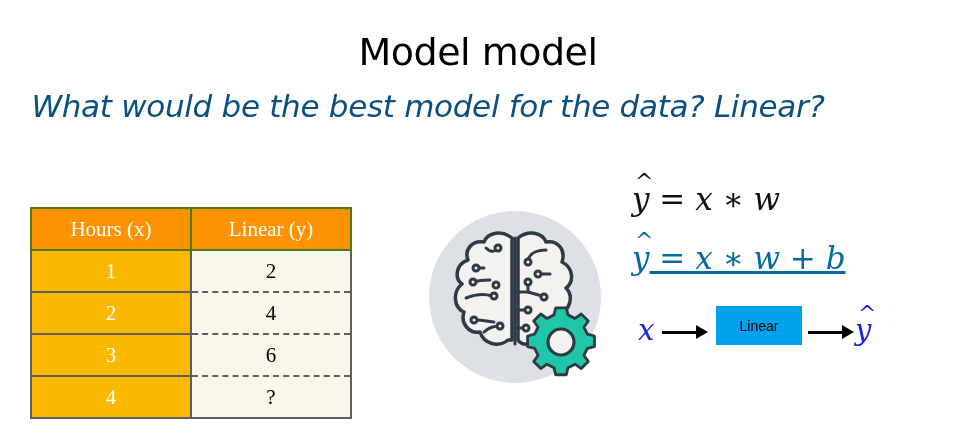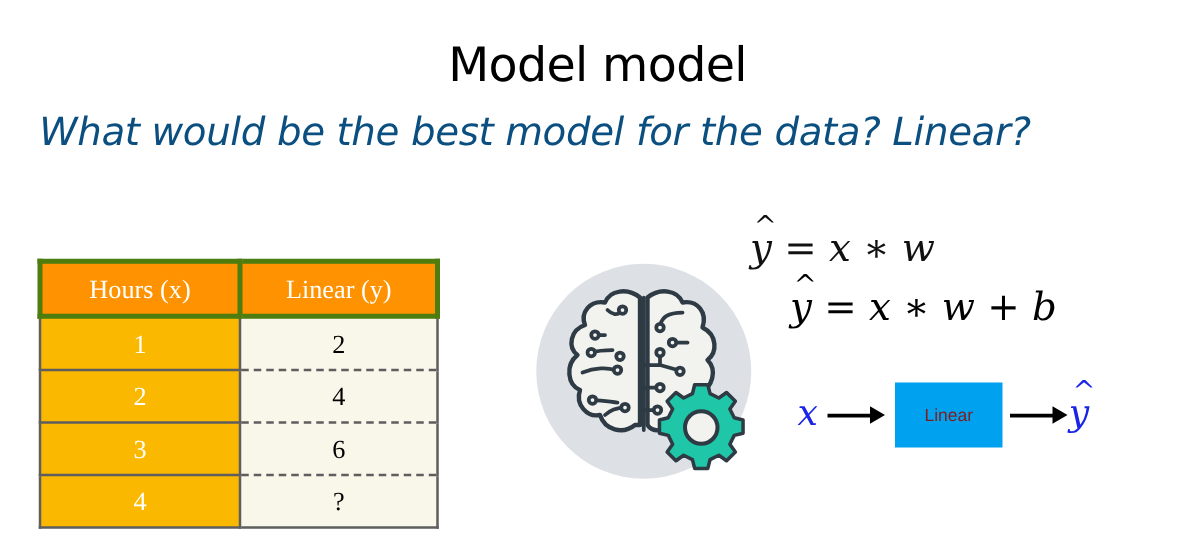--- a/index.html
+++ b/index.html
@@ -2,41 +2,41 @@
 <html><head>
   <meta charset="utf-8">
   <style>
     html, body { margin: 0; padding: 0; background: #ffffff; }
     body { width: 956px; height: 447px; position: relative; overflow: hidden; font-family: "DejaVu Sans", sans-serif; }
     .title { position: absolute; left: 0; width: 956px; top: 30px; text-align: center; font-family: "DejaVu Sans", sans-serif; font-size: 38px; color: #000; letter-spacing: -0.5px; }
     .subtitle { position: absolute; left: 0; width: 856px; top: 88px; text-align: center; font-family: "DejaVu Sans", sans-serif; font-style: italic; font-size: 31px; color: #0b4f80; letter-spacing: -0.3px; }
 
     .table { position: absolute; left: 30px; top: 207px; width: 322px; border-collapse: collapse; font-family: "Liberation Serif", serif; font-size: 21px; }
     .table td, .table th { height: 40px; padding: 0; text-align: center; font-weight: normal; }
-    .table th { background: #fe9200; color: #fff; border: 4px solid #4d7c0f; }
+    .table th { background: #fe9200; color: #fff; border: 2px solid #4d7c0f; }
     .table td.c1 { background: #fbb800; color: #fff; border-left: 2px solid #5e5e5e; border-right: 2px solid #5e5e5e; width: 158px; }
     .table td.c2 { background: #f9f6ea; color: #000; border-right: 2px solid #5e5e5e; }
     .table tr.sep td.c1 { border-bottom: 2px solid #5e5e5e; }
     .table tr.sep td.c2 { border-bottom: 2px dashed #5e5e5e; }
     .table tr.last td { border-bottom: 2px solid #5e5e5e; }
 
     .brain { position: absolute; left: 428px; top: 210px; width: 174px; height: 174px; }
 
     .eq { position: absolute; font-family: "DejaVu Serif", serif; font-style: italic; font-size: 31px; white-space: nowrap; }
-    .eq1 { left: 600px; top: 181px; color: #111; }
-    .eq2 { left: 632px; top: 228px; color: #000000; }
+    .eq1 { left: 632px; top: 181px; color: #111; }
+    .eq2 { left: 632px; top: 240px; color: #0369a1; text-decoration: underline; }
     .hat { position: relative; display: inline-block; }
     .hat::before { content: "^"; position: absolute; left: 3px; top: -12px; font-style: normal; font-size: 22px; }
 
     .flow-x { position: absolute; left: 638px; top: 313px; font-family: "DejaVu Serif", serif; font-style: italic; font-size: 29px; color: #1a24e6; }
     .arrow { position: absolute; height: 3px; background: #000; }
     .arrow::after { content: ""; position: absolute; right: -10px; top: -6px; border-left: 12px solid #000; border-top: 7px solid transparent; border-bottom: 7px solid transparent; }
     .arrow1 { left: 662px; top: 331px; width: 36px; }
     .arrow2 { left: 808px; top: 331px; width: 36px; }
-    .linear-box { position: absolute; left: 716px; top: 306px; width: 86px; height: 52px; background: #00a2f0; color: #7f1d1d; font-family: "Liberation Sans", sans-serif; font-size: 14px; display: flex; align-items: center; justify-content: center; }
+    .linear-box { position: absolute; left: 716px; top: 306px; width: 86px; height: 39px; background: #00a2f0; color: #000000; font-family: "Liberation Sans", sans-serif; font-size: 14px; display: flex; align-items: center; justify-content: center; }
     .flow-y { position: absolute; left: 855px; top: 313px; font-family: "DejaVu Serif", serif; font-style: italic; font-size: 29px; color: #1a24e6; }
   </style>
 </head>
 <body>
 
 <div class="title">Model model</div>
 <div class="subtitle">What would be the best model for the data? Linear?</div>
 
 <table class="table">
   <tbody>

